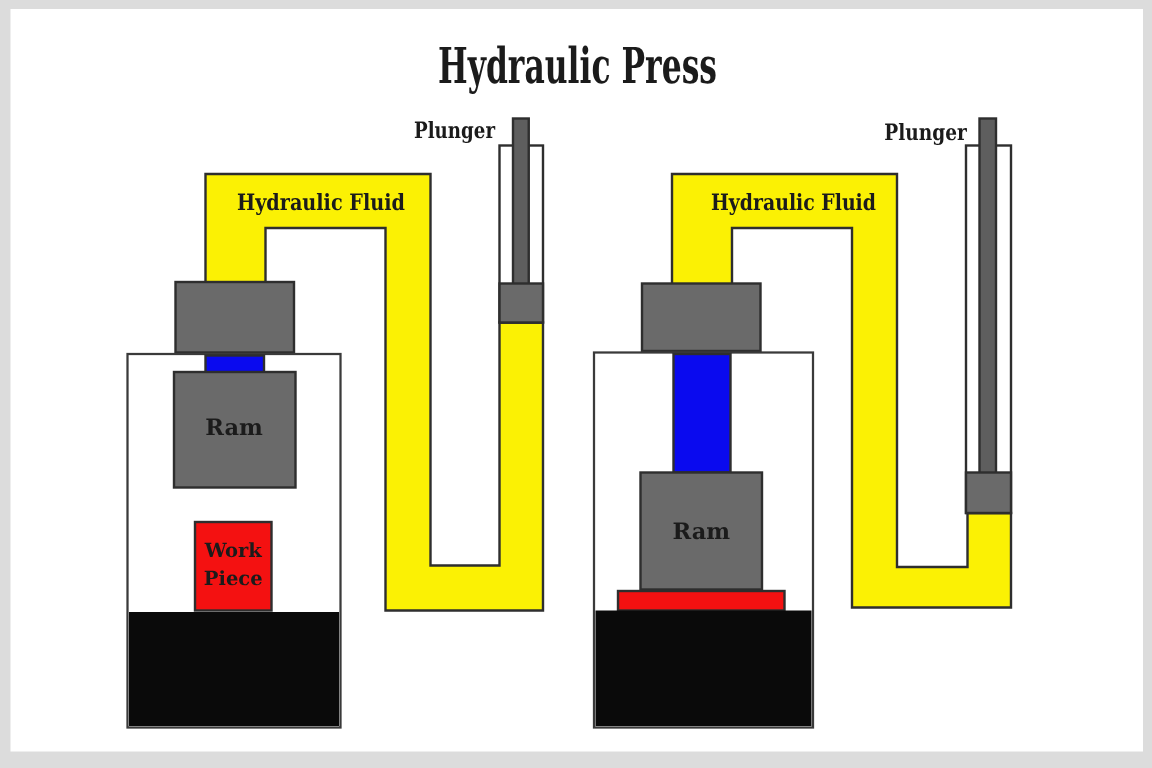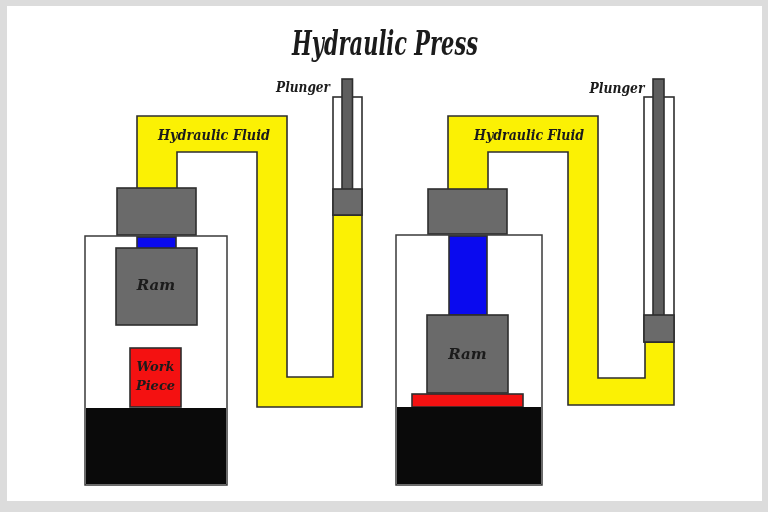--- a/index.html
+++ b/index.html
@@ -1,17 +1,17 @@
 <!DOCTYPE html>
 <html><head>
 <meta charset="utf-8">
 <style>
   html, body { margin: 0; padding: 0; }
   body { width: 768px; height: 512px; overflow: hidden; }
-  .canvas { position: relative; width: 768px; height: 512px; font-style: italic; }
+  .canvas { position: relative; width: 768px; height: 512px; }
   svg { display: block; }
   text {
     font-family: "DejaVu Serif", serif;
     font-weight: bold;
   }
   .outline { stroke: #2e2e2e; stroke-width: 1.6px; }
   .outline-thin { stroke: #3a3a3a; stroke-width: 1.5px; }
   .title-text { font-size: 33px; }
   .label-text { font-size: 15px; }
   .ram-text { font-size: 15px; }

